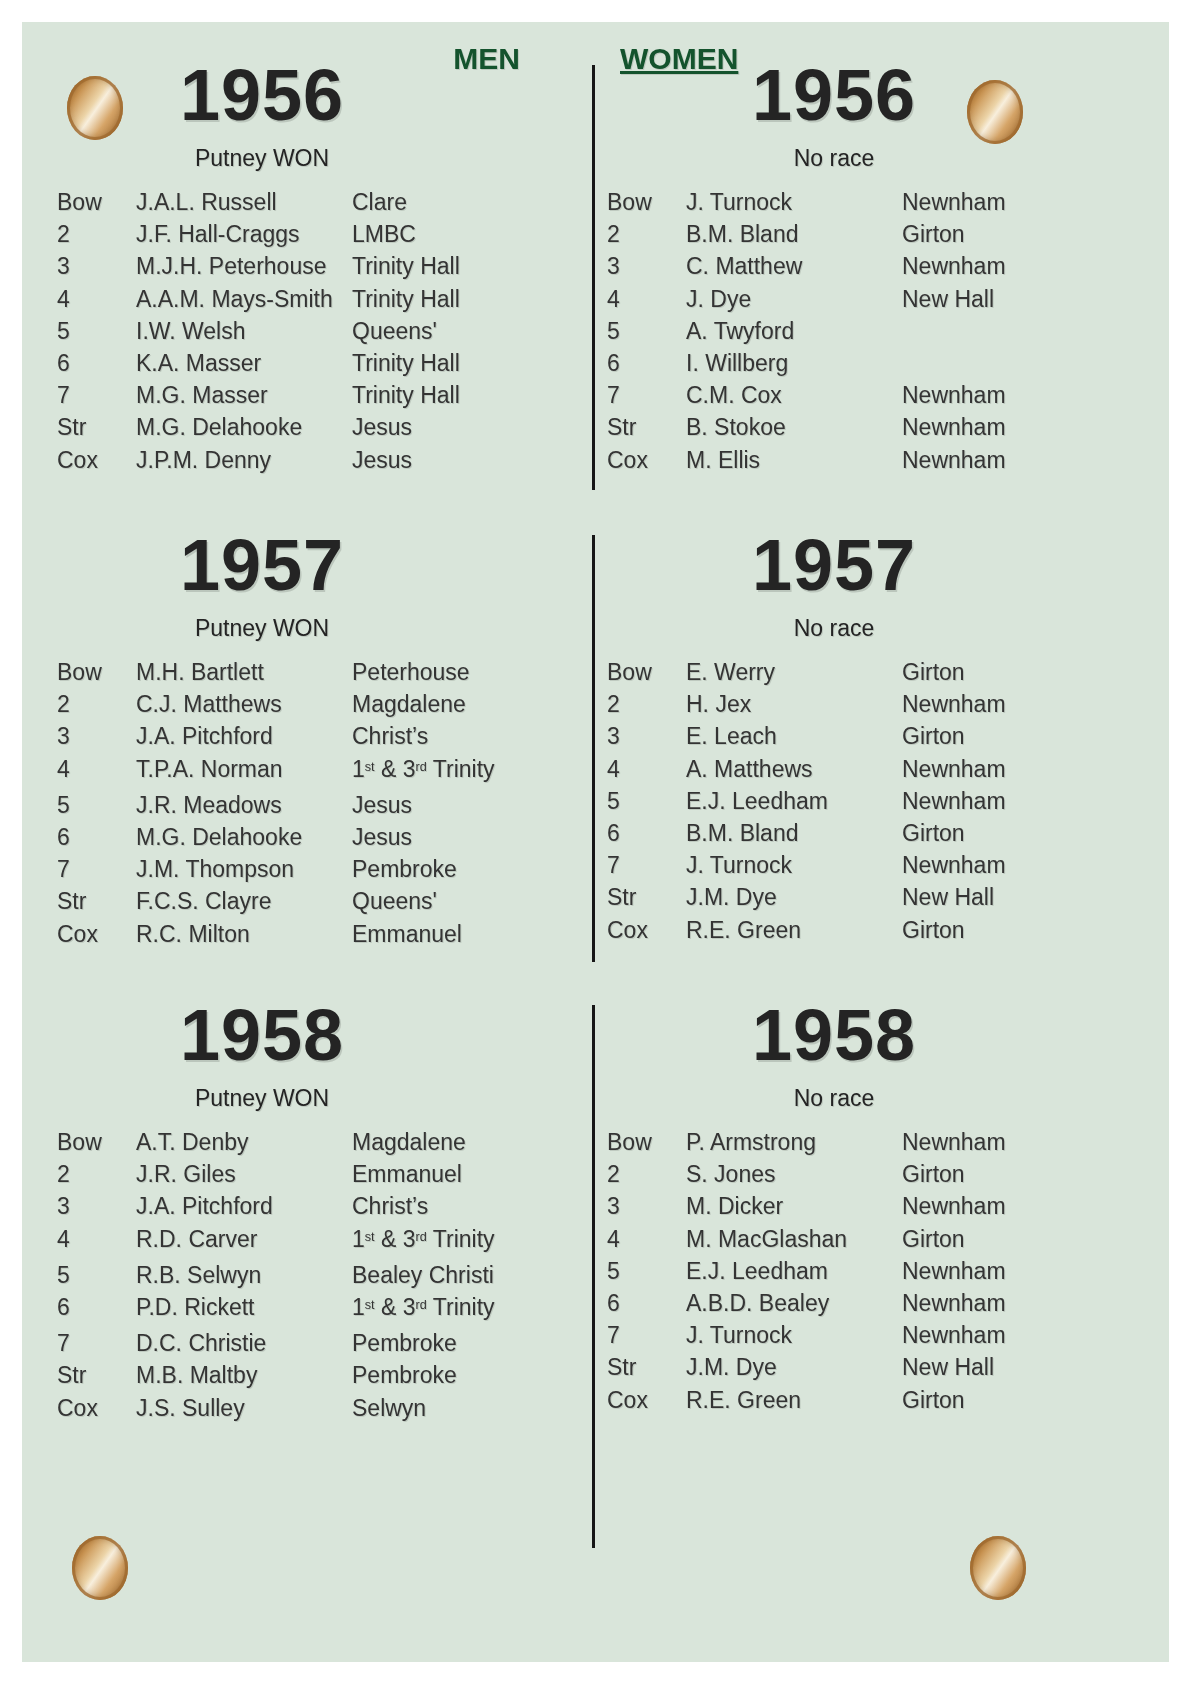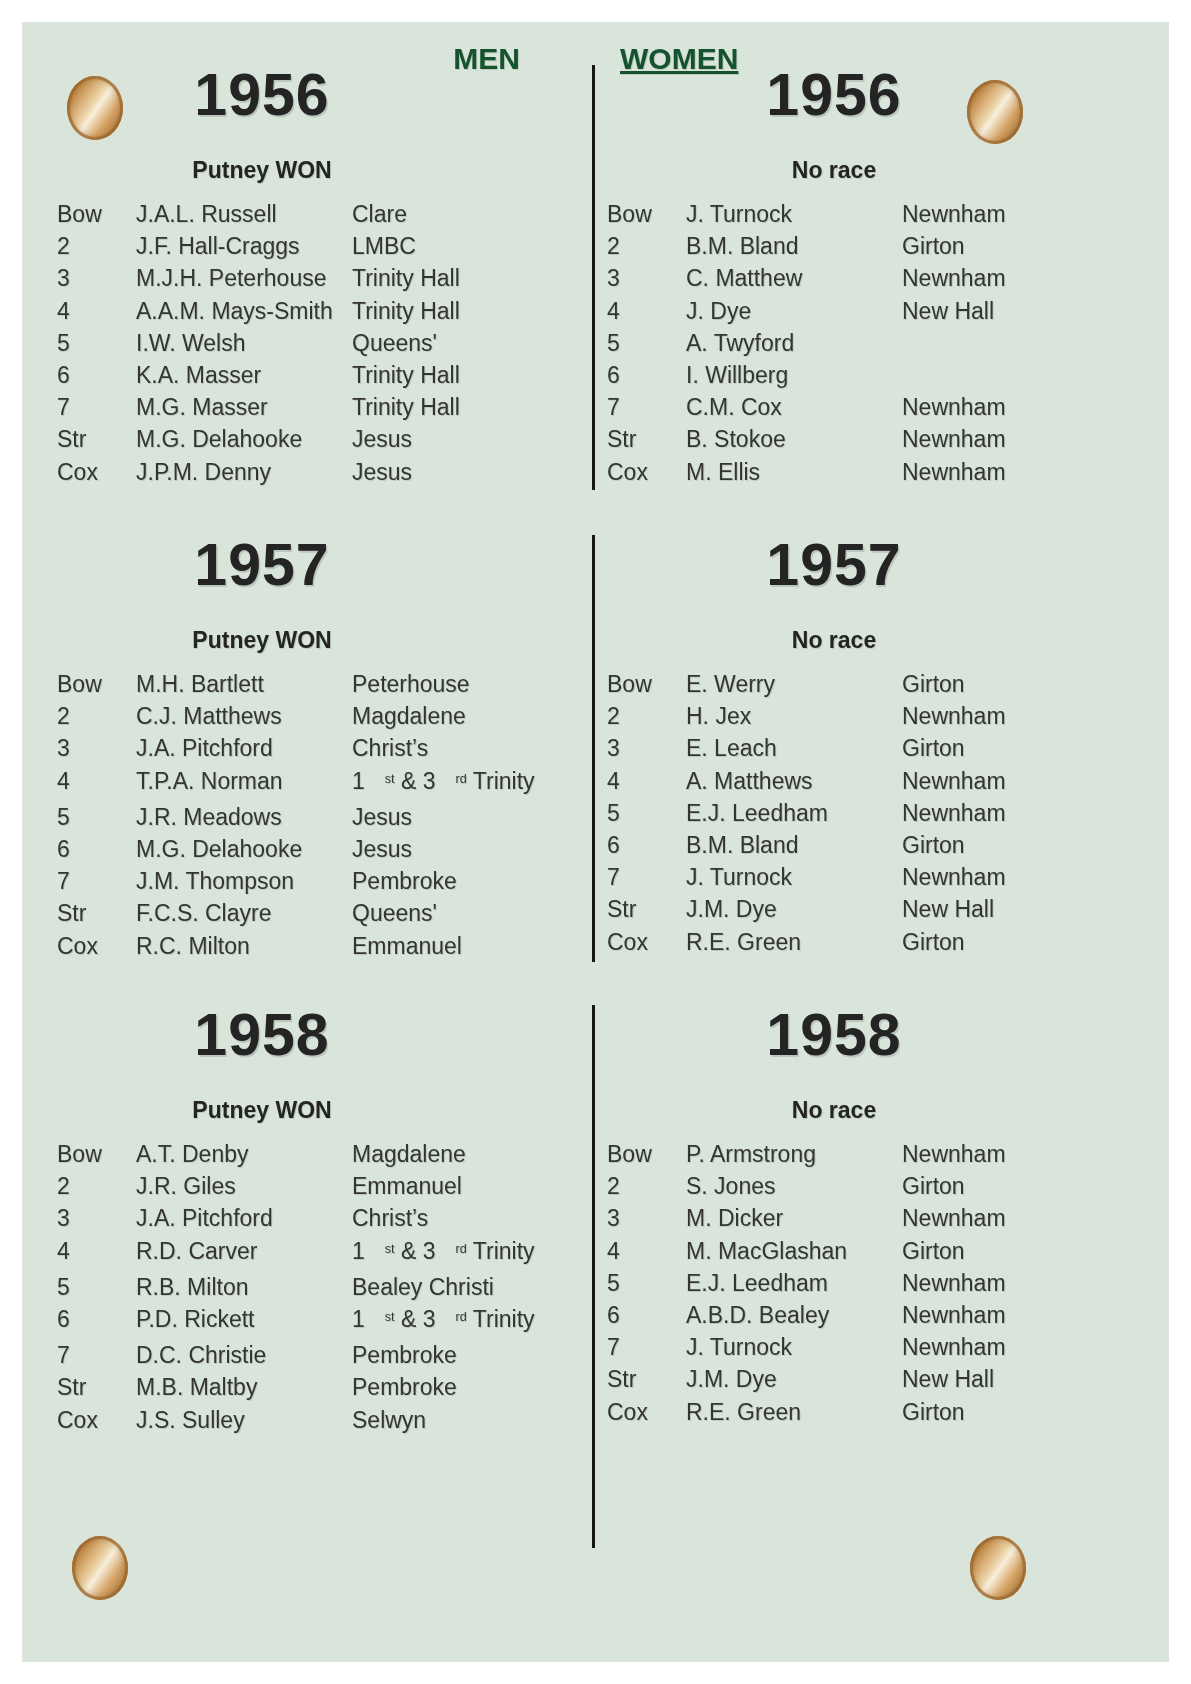--- a/index.html
+++ b/index.html
@@ -16,40 +16,40 @@
 
   .section { position:absolute; left:30px; width:1087px; height:470px; }
   .sec-1 { top:30px; } .sec-2 { top:500px; } .sec-3 { top:970px; }
 
   .half { position:absolute; top:0; width:515px; }
   .men-half { left:0; }
   .women-half { left:552px; }
 
   .year {
     margin:0; width:420px; text-align:center;
-    font-size:59px; line-height:86px; font-weight:bold; color:#242424;
+    font-size:72px; line-height:86px; font-weight:bold; color:#242424;
     letter-spacing:1px; text-shadow:1.5px 1.5px 0 rgba(110,120,110,0.28);
   }
   .women-half .year { margin-left:20px; }
 
   .result {
-    width:420px; text-align:center; margin-top:18px;
-    font-size:23px; line-height:28px; font-weight:bold; color:#242424;
+    width:420px; text-align:center; margin-top:6px;
+    font-size:23px; line-height:28px; font-weight:normal; color:#242424;
     text-shadow:1px 1px 0 rgba(110,120,110,0.25);
   }
   .women-half .result { margin-left:20px; }
 
   .crew { margin-top:14px; padding-left:5px; }
   .women-half .crew { padding-left:3px; }
   .row { display:grid; grid-template-columns:79px 216px auto; }
   .row span {
     font-size:23px; line-height:32.2px; color:#343434; white-space:nowrap;
     text-shadow:1px 1px 0 rgba(110,120,110,0.25);
   }
-  sup { font-size:0.55em; vertical-align:baseline; position:relative; top:-0.45em;margin-left:20px; }
+  sup { font-size:0.55em; vertical-align:baseline; position:relative; top:-0.45em; }
 
   .divider { position:absolute; left:570px; width:3px; background:#161616; }
   .d1 { top:43px;  height:425px; }
   .d2 { top:513px; height:427px; }
   .d3 { top:983px; height:543px; }
 
   .brad {
     position:absolute; width:56px; height:64px; border-radius:50%;
     background:linear-gradient(125deg, #9c662c 0%, #c8914e 22%, #ecd4a8 45%,
                #f8efdd 52%, #d6a568 70%, #aa7336 92%, #8c5a26 100%);
@@ -344,21 +344,21 @@
             </div>
 
             <div class="row">
               <span>4</span>
               <span>R.D. Carver</span>
               <span>1<sup>st</sup> &amp; 3<sup>rd</sup> Trinity</span>
             </div>
 
             <div class="row">
               <span>5</span>
-              <span>R.B. Milton</span>
+              <span>R.B. Selwyn</span>
               <span>Bealey Christi</span>
             </div>
 
             <div class="row">
               <span>6</span>
               <span>P.D. Rickett</span>
               <span>1<sup>st</sup> &amp; 3<sup>rd</sup> Trinity</span>
             </div>
 
             <div class="row">

